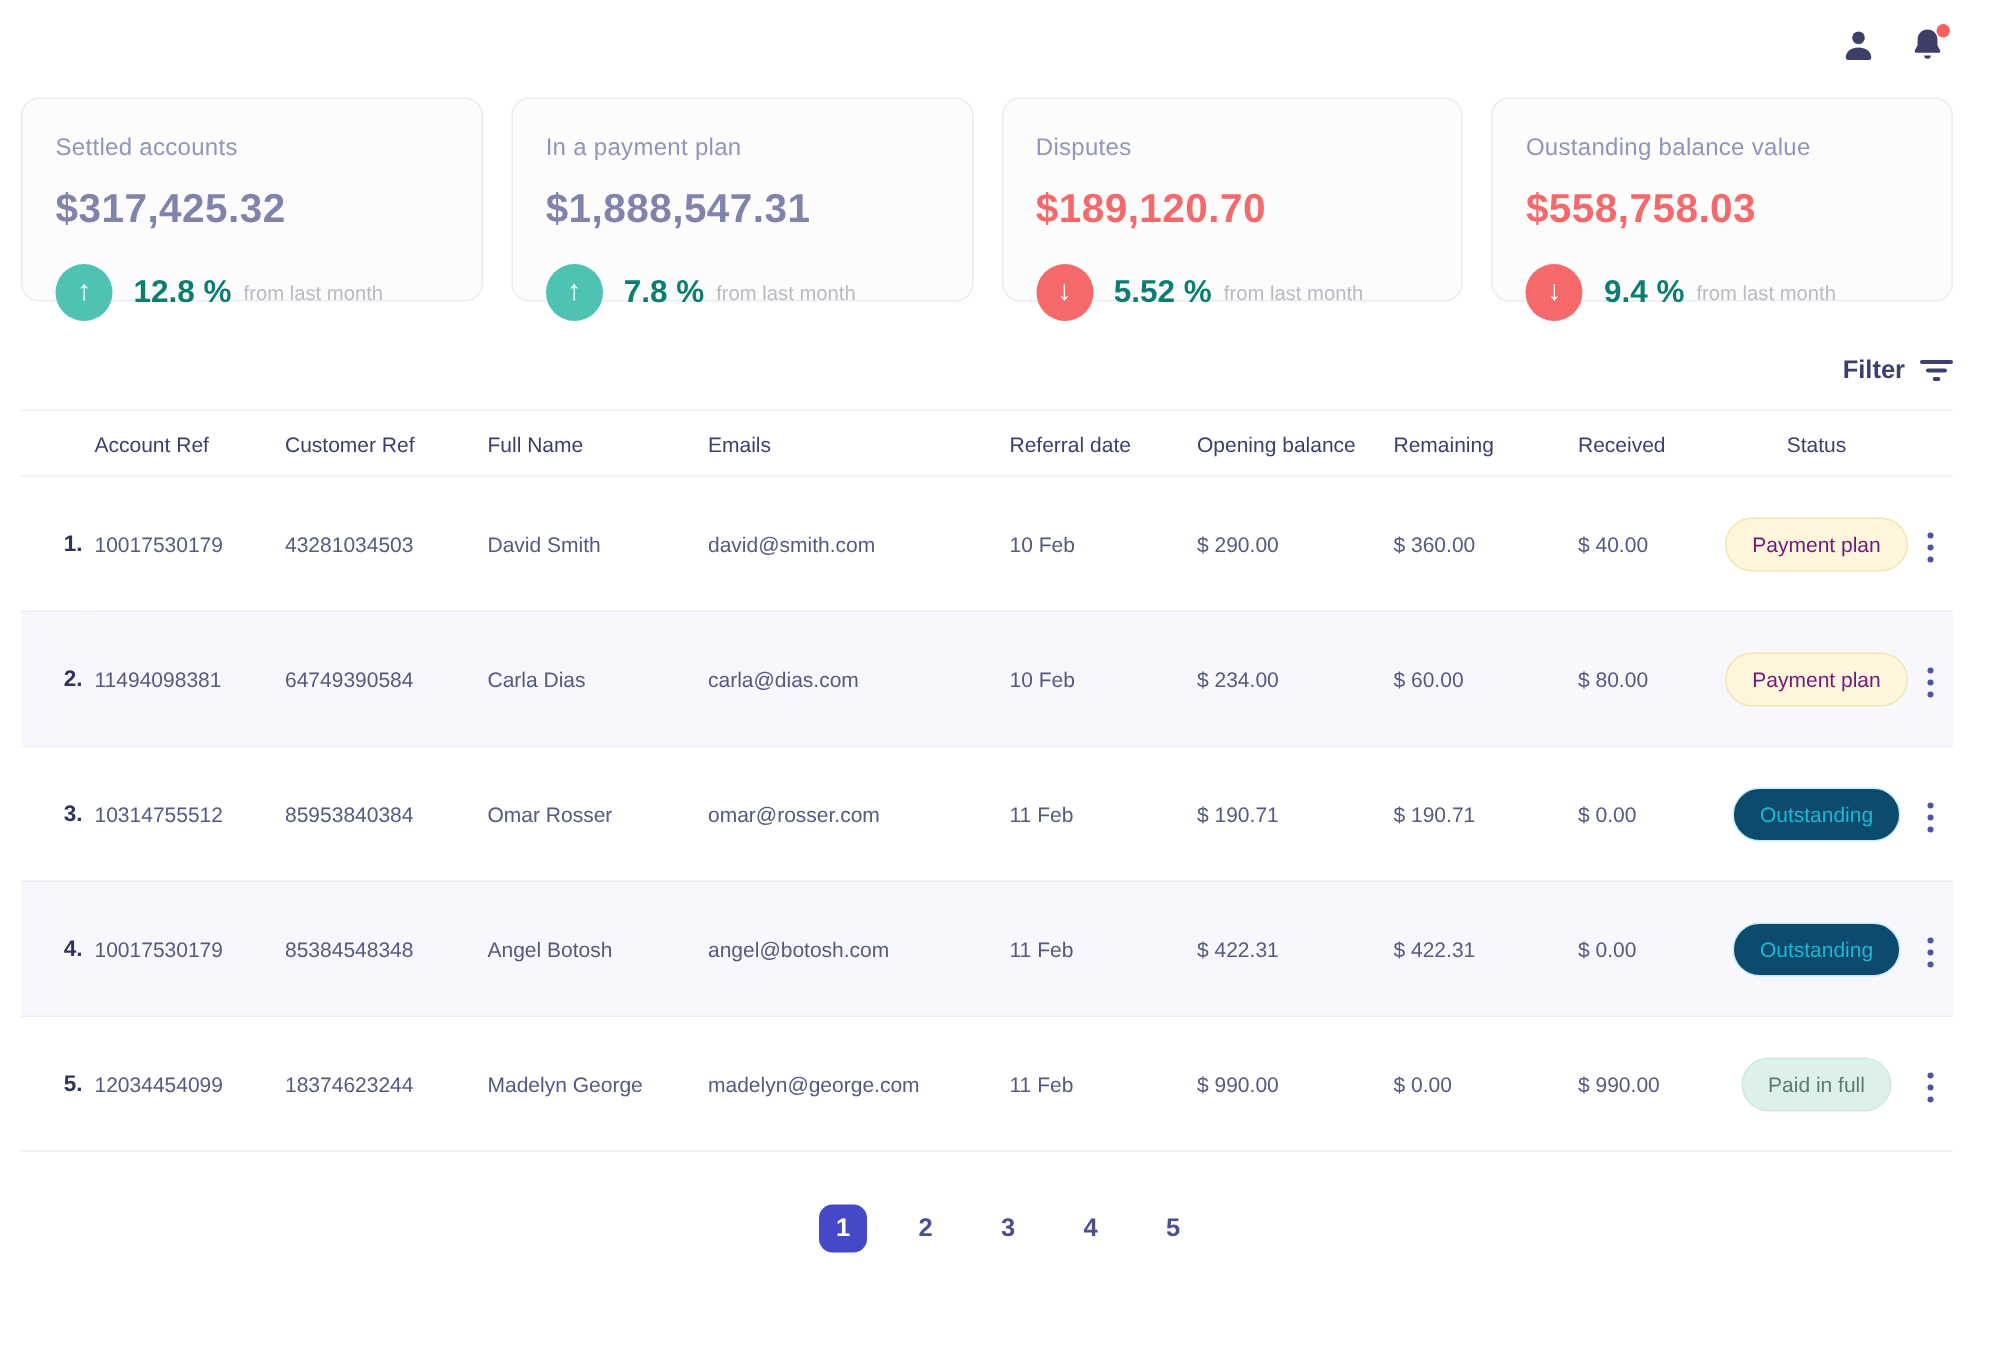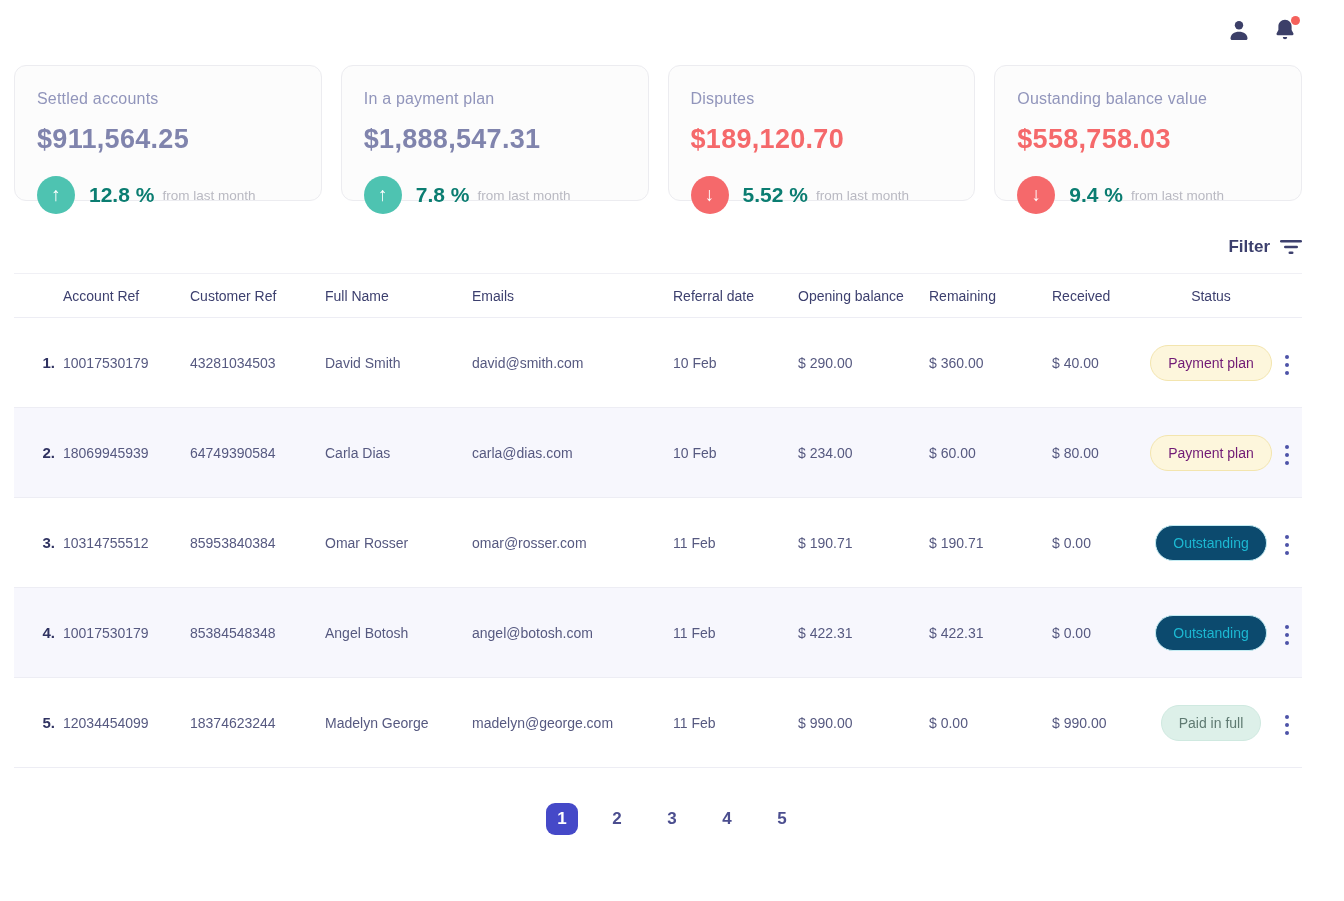--- a/index.html
+++ b/index.html
@@ -72,21 +72,21 @@
         <path d="M12 2.5c-3.6 0-6.1 2.7-6.1 6.2v3.4l-1.6 3a1.1 1.1 0 0 0 1 1.7h13.4a1.1 1.1 0 0 0 1-1.7l-1.6-3V8.7c0-3.5-2.5-6.2-6.1-6.2z"></path>
         <path d="M10 18.5h4a2 2 0 0 1-4 0z"></path>
       </svg>
       <span class="notif-dot"></span>
     </button>
   </header>
 
   <section class="cards">
     <article class="card">
       <div class="card-title">Settled accounts</div>
-      <div class="card-value neutral">$911,564.25</div>
+      <div class="card-value neutral">$317,425.32</div>
       <div class="card-trend">
         <span class="trend-circle up">↑</span>
         <span class="trend-pct">12.8 %</span>
         <span class="trend-caption">from last month</span>
       </div>
     </article>
     <article class="card">
       <div class="card-title">In a payment plan</div>
       <div class="card-value neutral">$1,888,547.31</div>
       <div class="card-trend">
@@ -169,21 +169,21 @@
           <td>$ 40.00</td>
           <td class="center"><span class="badge payment-plan">Payment plan</span></td>
           <td class="center"><button class="kebab">
                 <span class="dot"></span>
                 <span class="dot"></span>
                 <span class="dot"></span>
               </button></td>
         </tr>
         <tr class="shaded">
           <td class="num">2.</td>
-          <td>18069945939</td>
+          <td>11494098381</td>
           <td>64749390584</td>
           <td>Carla Dias</td>
           <td>carla@dias.com</td>
           <td>10 Feb</td>
           <td>$ 234.00</td>
           <td>$ 60.00</td>
           <td>$ 80.00</td>
           <td class="center"><span class="badge payment-plan">Payment plan</span></td>
           <td class="center"><button class="kebab">
                 <span class="dot"></span>

